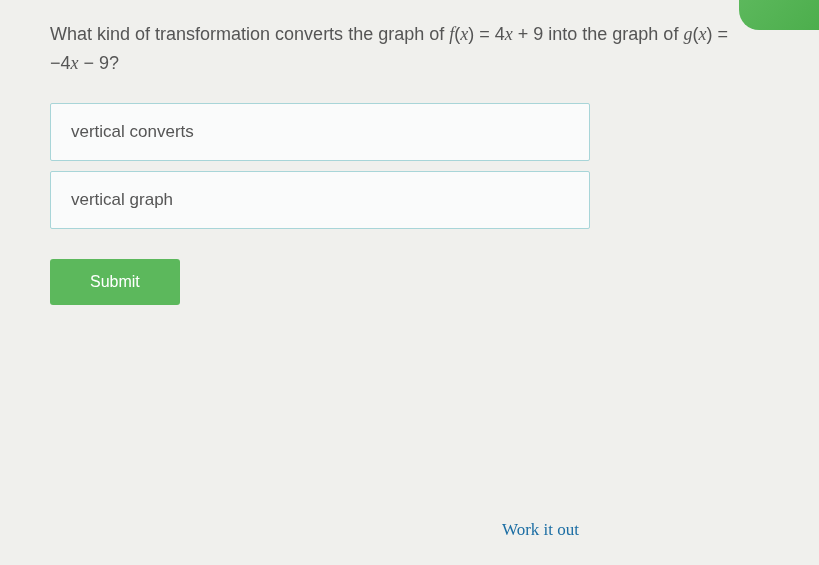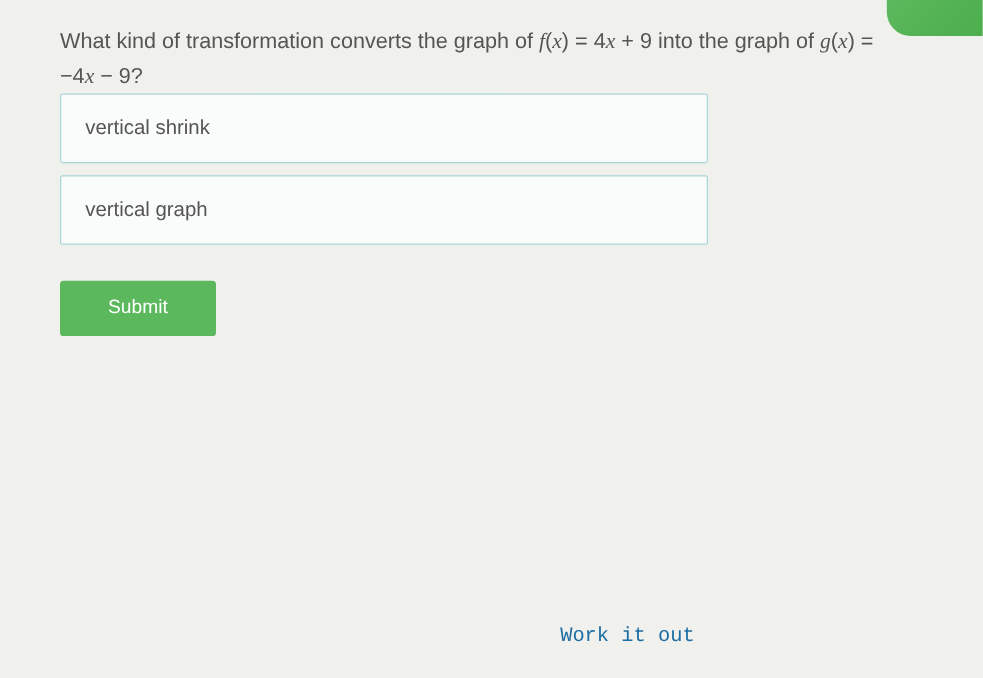--- a/index.html
+++ b/index.html
@@ -24,20 +24,21 @@
       background: linear-gradient(135deg, #5cb85c, #4cae4c);
       border-radius: 0 0 0 20px;
     }
     .container {
       padding: 20px 50px 20px 50px;
     }
     .question {
       color: #555;
       font-size: 18px;
       line-height: 1.6;
+      margin-bottom: 25px;
     }
     .math-var {
       font-style: italic;
       font-family: 'Times New Roman', serif;
     }
     .option {
       border: 1px solid #a8d5d8;
       background: #fafbfb;
       padding: 18px 20px;
       margin-bottom: 10px;
@@ -55,38 +56,38 @@
       font-size: 16px;
       cursor: pointer;
       border-radius: 3px;
       margin-top: 20px;
     }
     .work-it-out {
       position: absolute;
       bottom: 25px;
       right: 240px;
       color: #1c6ea4;
-      font-family: Liberation Mono, monospace;
+      font-family: Liberation Serif, serif;
       font-size: 17px;
       cursor: pointer;
     }
   </style>
 </head>
 <body>
 
 <div class="green-edge"></div>
 
 <div class="container">
   <div class="question">
     <span>What kind of transformation converts the graph of </span><span class="math-var">f</span>(<span class="math-var">x</span>) = 4<span class="math-var">x</span> + 9<span> into the graph of </span><span class="math-var">g</span>(<span class="math-var">x</span>) = <br>
     <span>−4<span class="math-var">x</span> − 9?</span>
   </div>
 
   <div class="option">
-    <span>vertical shrink</span>
+    <span>vertical converts</span>
   </div>
 
 
 
   <div class="option">
     <span>vertical graph</span>
   </div>
 
   <button class="submit-btn">Submit</button>
 </div>

